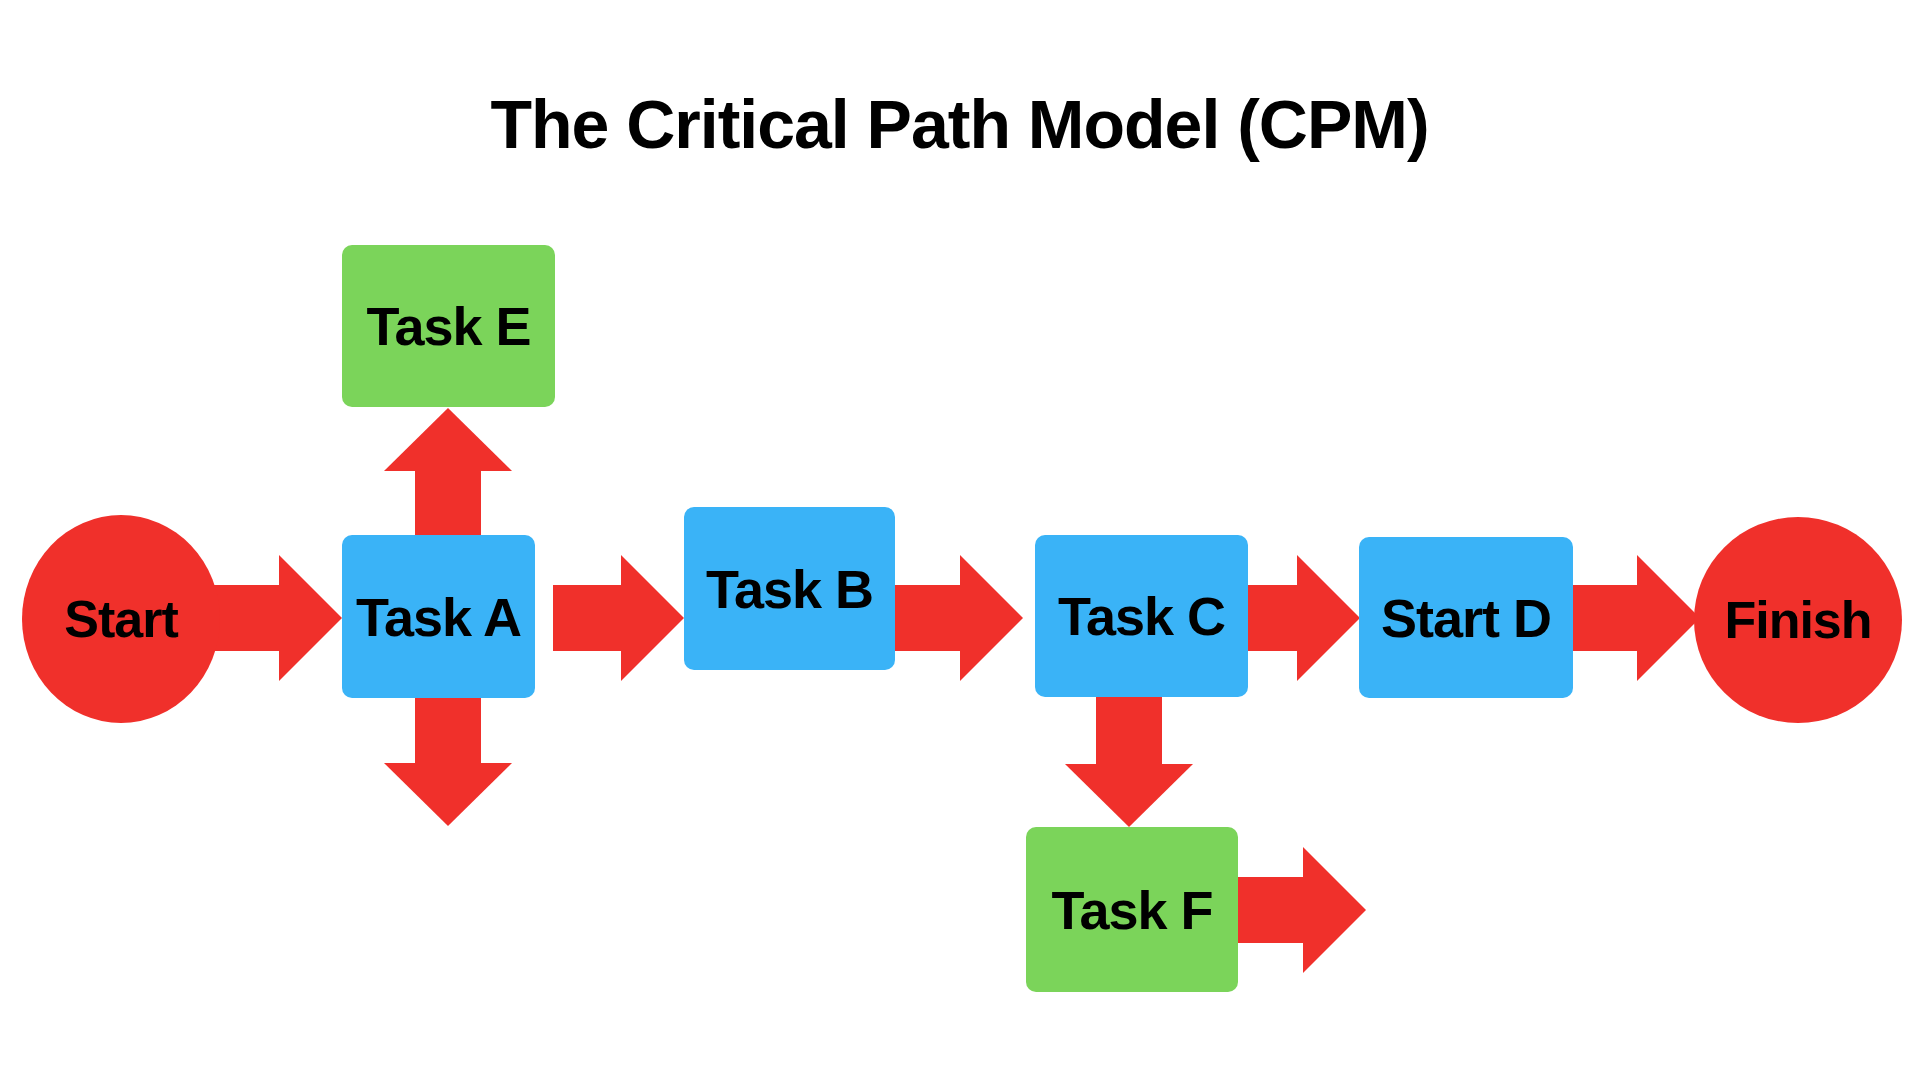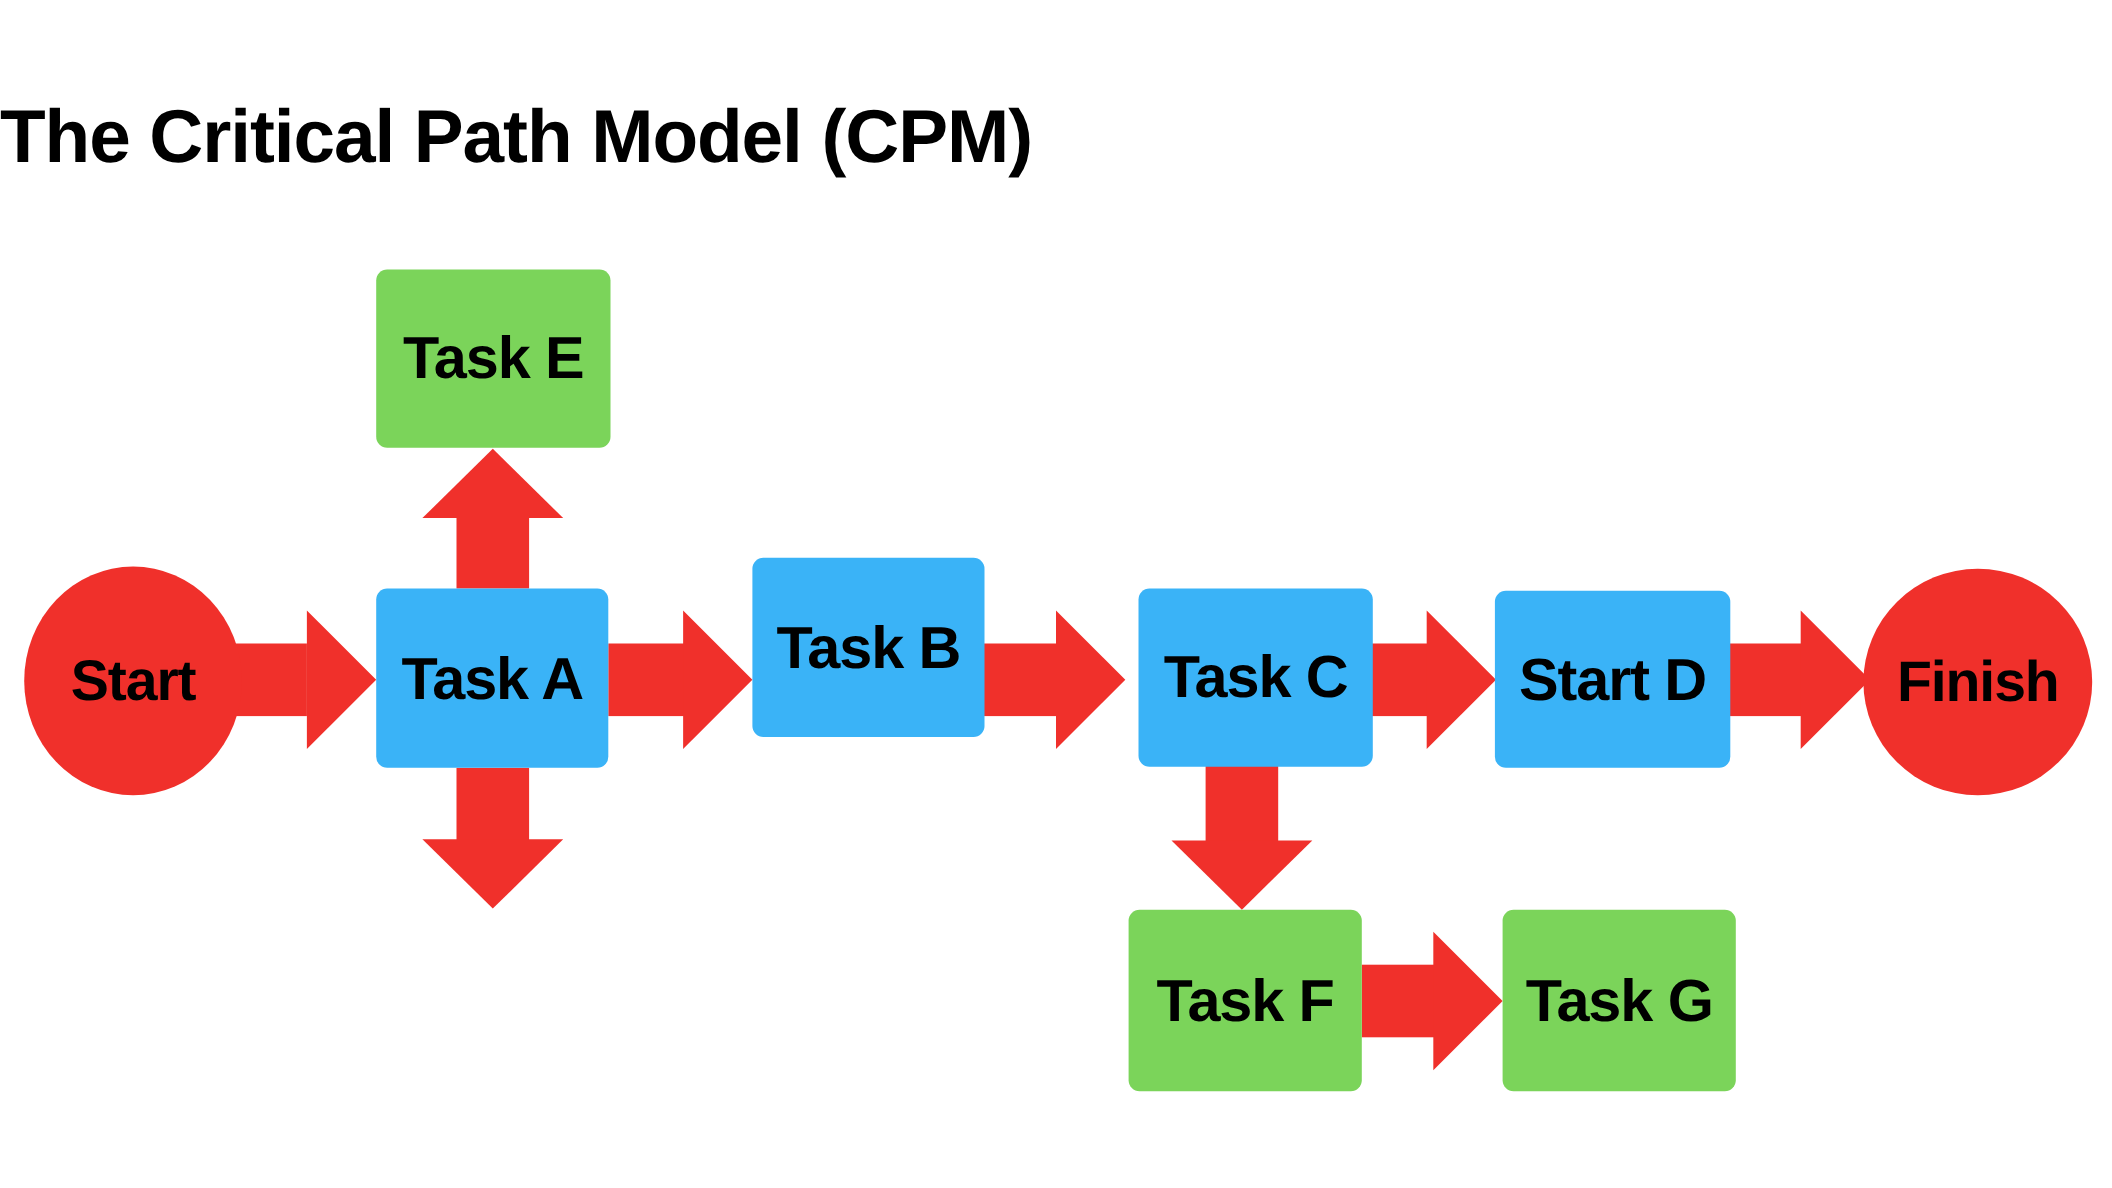--- a/index.html
+++ b/index.html
@@ -14,21 +14,21 @@
     background: var(--background, #ffffff);
     font-family: "Liberation Sans", sans-serif;
     overflow: hidden;
   }
   .title {
     position: absolute;
     left: 0;
     right: 1px;
     top: 88px;
     margin: 0;
-    text-align: left;
+    text-align: center;
     font-size: 68px;
     line-height: 72px;
     font-weight: bold;
     letter-spacing: -1px;
     color: var(--text, #000000);
   }
   .node {
     position: absolute;
     display: flex;
     align-items: center;
@@ -142,41 +142,38 @@
   </div>
 
   <div class="node circle fill-red" style="left:22px; top:515px; width:198px; height:208px;">
     <span class="milestone-label">Start</span>
   </div>
 
   <div class="node rect fill-green" style="left:342px; top:245px; width:213px; height:162px;">
     <span class="task-label">Task E</span>
   </div>
 
-  <div class="node rect fill-blue" style="left:342px; top:535px; width:211px; height:163px;">
+  <div class="node rect fill-blue" style="left:342px; top:535px; width:193px; height:163px;">
     <span class="task-label">Task A</span>
   </div>
 
   <div class="node rect fill-blue" style="left:684px; top:507px; width:211px; height:163px;">
     <span class="task-label">Task B</span>
   </div>
 
   <div class="node rect fill-blue" style="left:1023px; top:535px; width:213px; height:162px;margin-left:12px;">
     <span class="task-label">Task C</span>
   </div>
 
   <div class="node rect fill-blue" style="left:1359px; top:537px; width:214px; height:161px;">
     <span class="task-label">Start D</span>
   </div>
 
   <div class="node rect fill-green" style="left:1026px; top:827px; width:212px; height:165px;">
     <span class="task-label">Task F</span>
   </div>
 
-  <div class="node rect fill-green" style="left:1366px; top:827px; width:212px; height:165px;">
-    <span class="task-label">Task G</span>
-  </div>
 
   <div class="node circle fill-red" style="left:1694px; top:517px; width:208px; height:206px;">
     <span class="milestone-label">Finish</span>
   </div>
 
 </div>
 
 </body></html>

